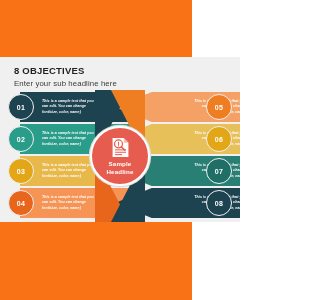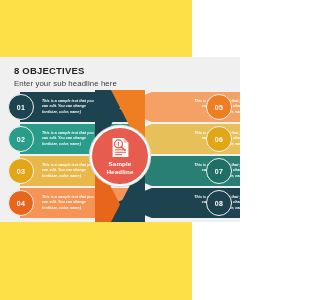--- a/index.html
+++ b/index.html
@@ -2,21 +2,21 @@
 <html><head>
 <meta charset="utf-8">
 <style>
   html,body{margin:0;padding:0;}
   body{
     width:240px;height:300px;
     background:#ffffff;
     font-family:"Liberation Sans", sans-serif;
     overflow:hidden;
   }
-  #stage{position:relative;width:192px;height:300px;background:#fde047;}
+  #stage{position:relative;width:192px;height:300px;background:#f97316;}
 
   
   #slide{
     position:absolute;left:0;top:57px;width:240px;height:165px;
     background:#f0f0f0;
     overflow:hidden;
   }
 
   
   #title{

